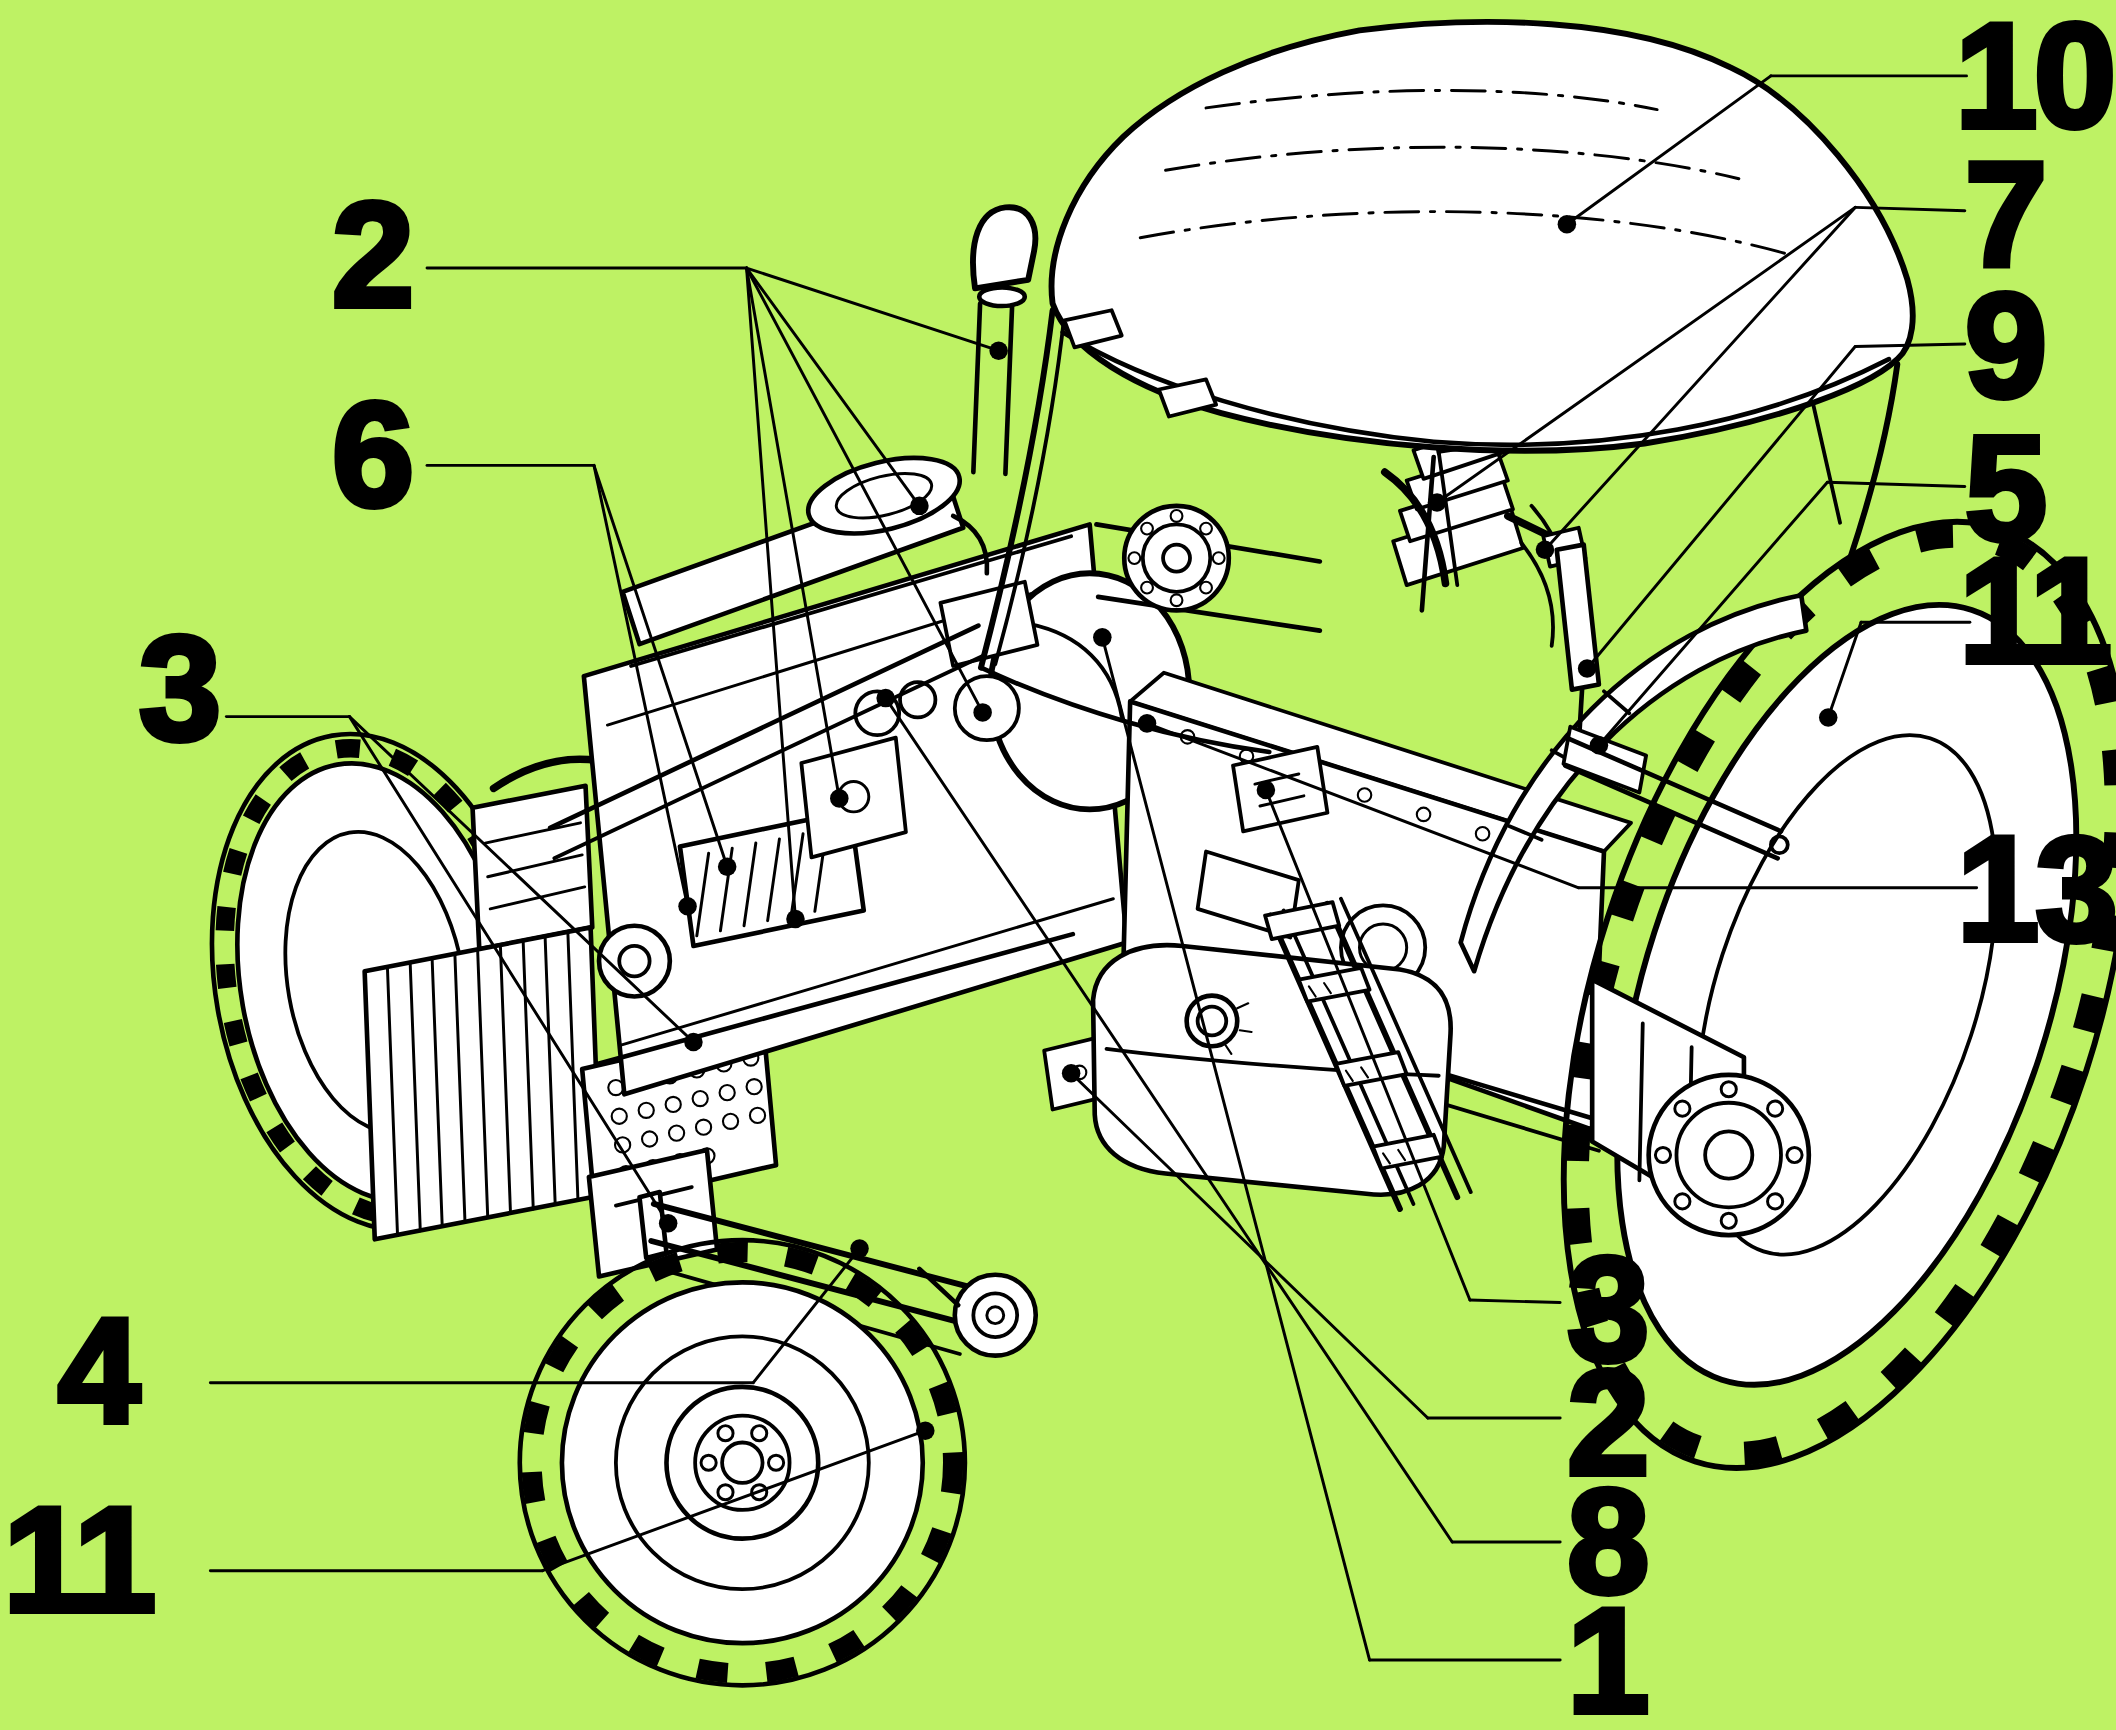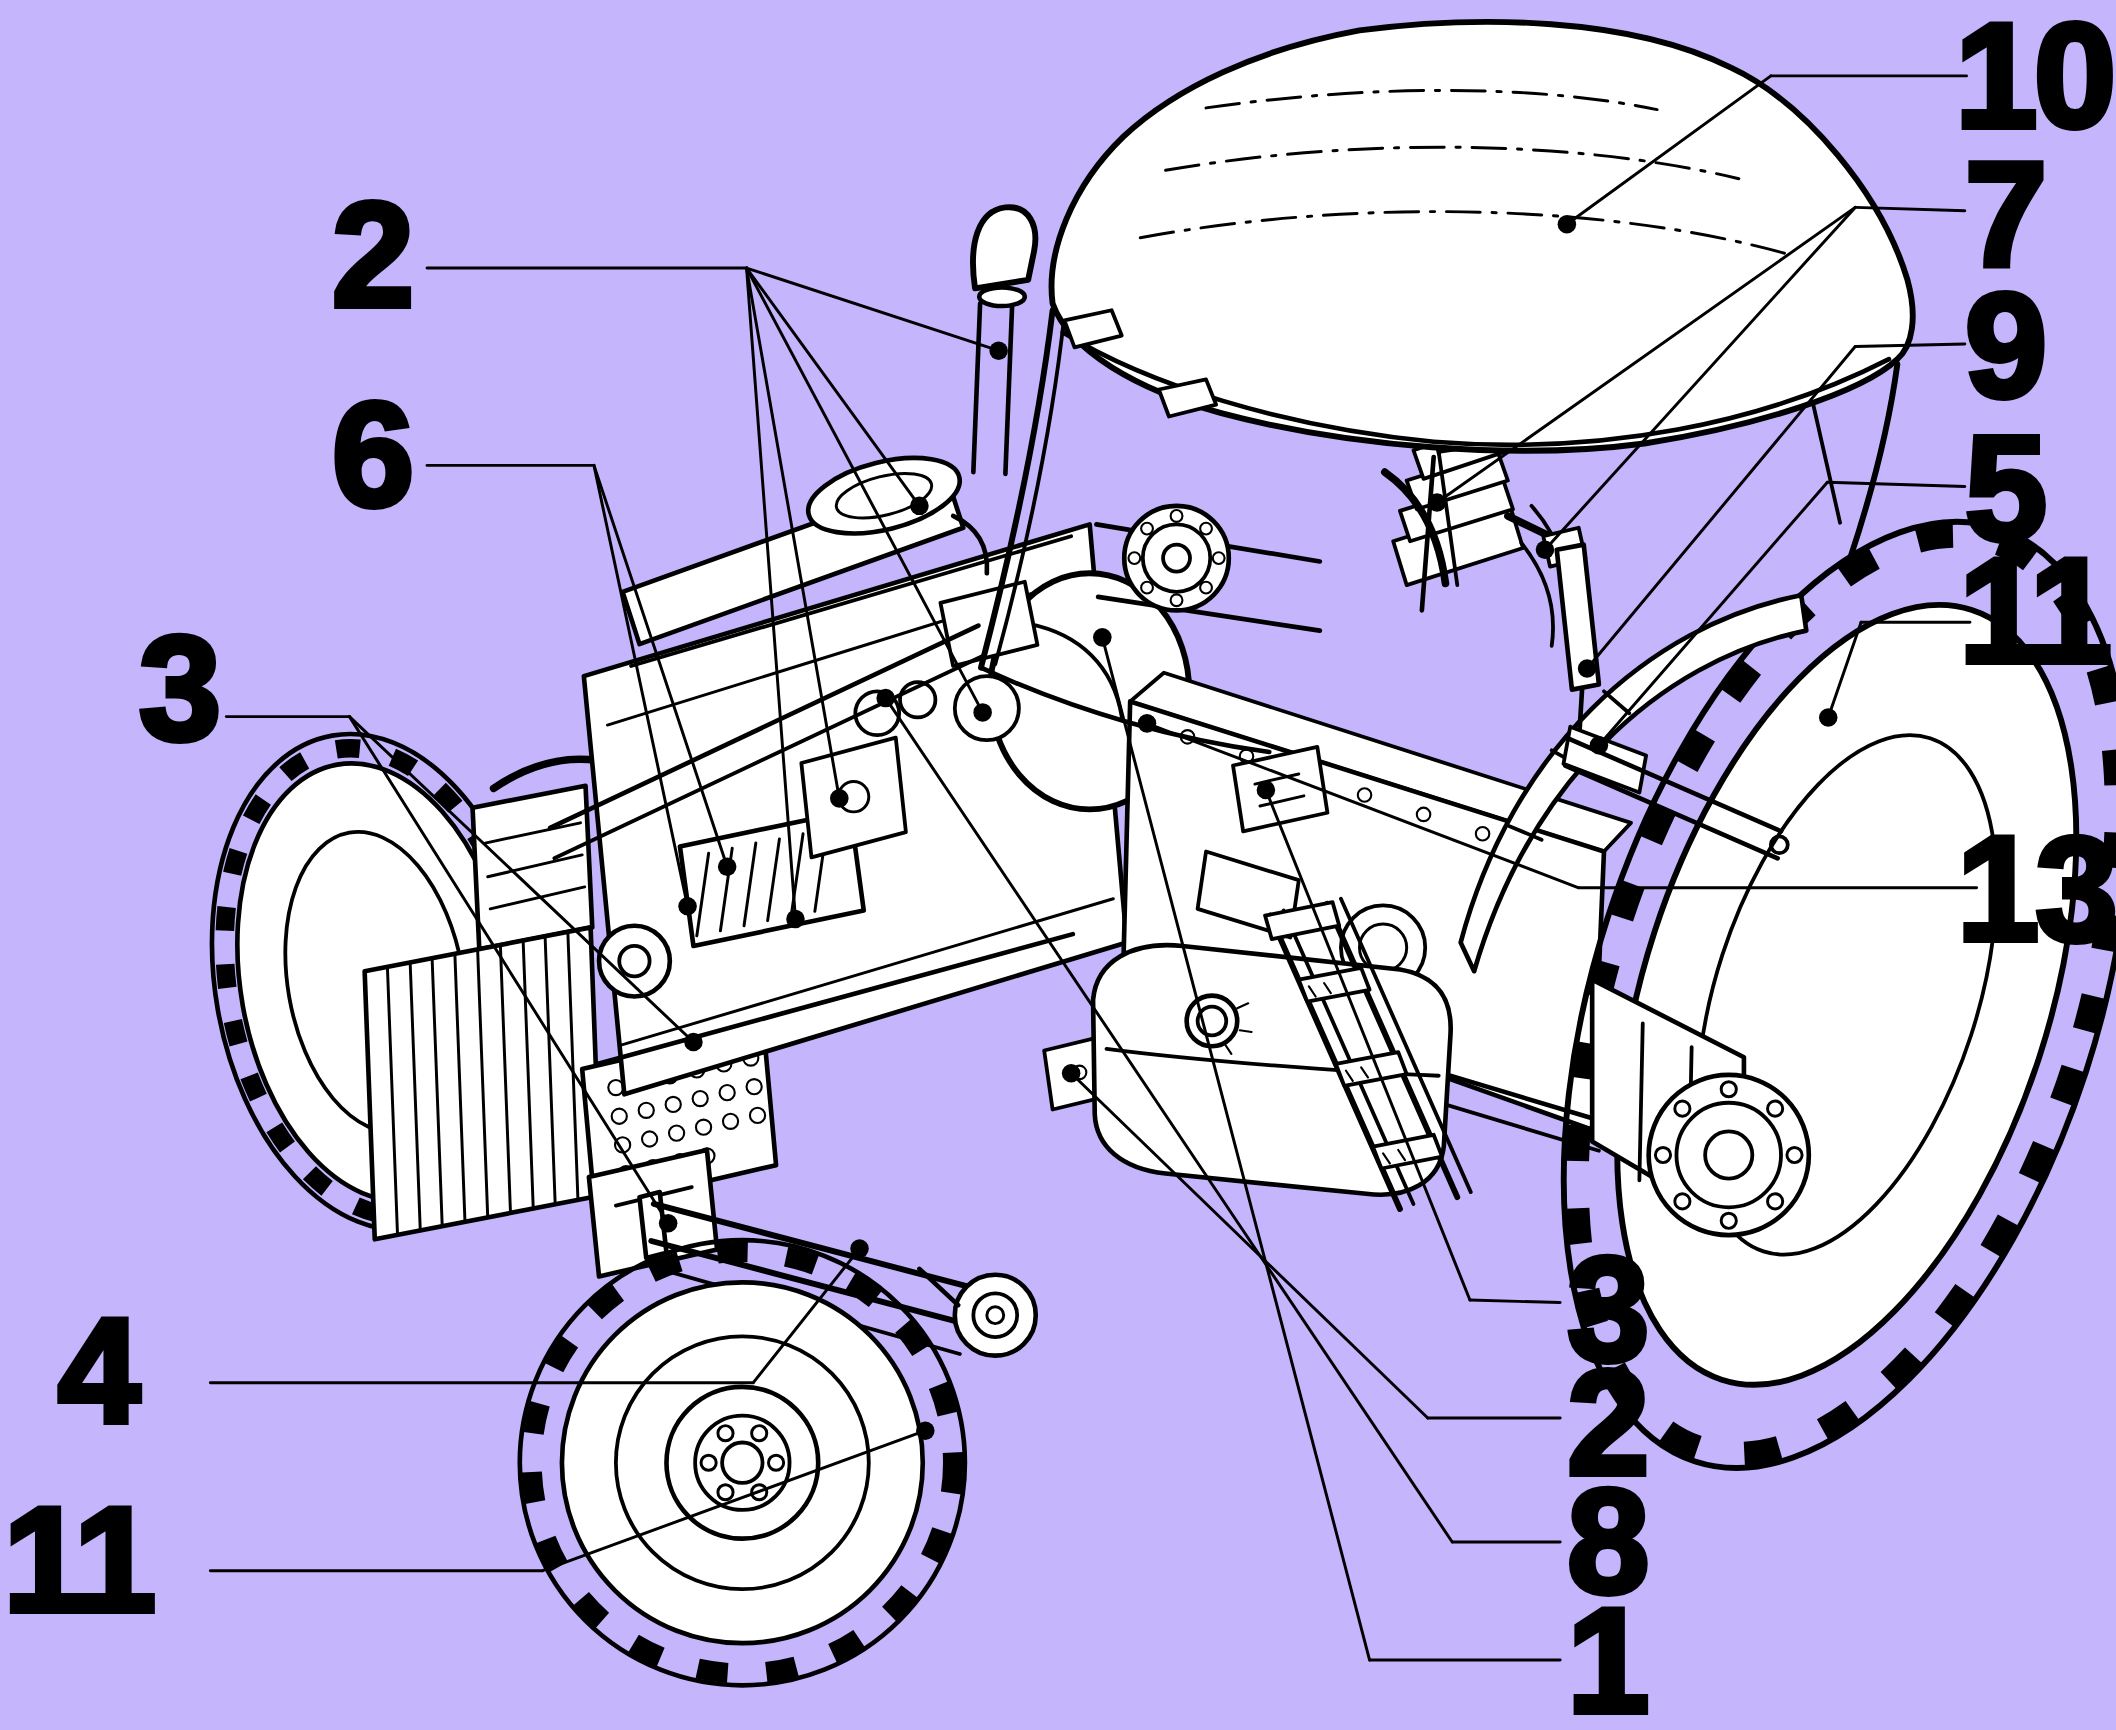--- a/index.html
+++ b/index.html
@@ -1,16 +1,16 @@
 <!DOCTYPE html>
 <html style="font-size:13.5px"><head>
 <meta charset="utf-8">
 <style>
   html,body{margin:0;padding:0;background:#ffffff;}
-  .page{width:2117px;height:1730px;position:relative;background:#c4b5fd;overflow:hidden;}
+  .page{width:2117px;height:1730px;position:relative;background:#bef264;overflow:hidden;}
   svg{display:block;width:2117px;height:1730px;}
   
   .ln,.wf{stroke:#000;stroke-linecap:round;stroke-linejoin:round;}
   .ln{fill:none;}
   .wf{fill:#fff;}
   .w2{stroke-width:2.5;} .w3{stroke-width:3.5;} .w4{stroke-width:4.5;}
   .w5{stroke-width:5.5;} .w6{stroke-width:7;}  .w8{stroke-width:9;}
   .lug{fill:none;stroke:#000;}
   .dashdot{stroke-dasharray:40 14 5 14;}
   .leader{fill:none;stroke:#000;stroke-width:3.5;stroke-linecap:round;stroke-linejoin:round;}

